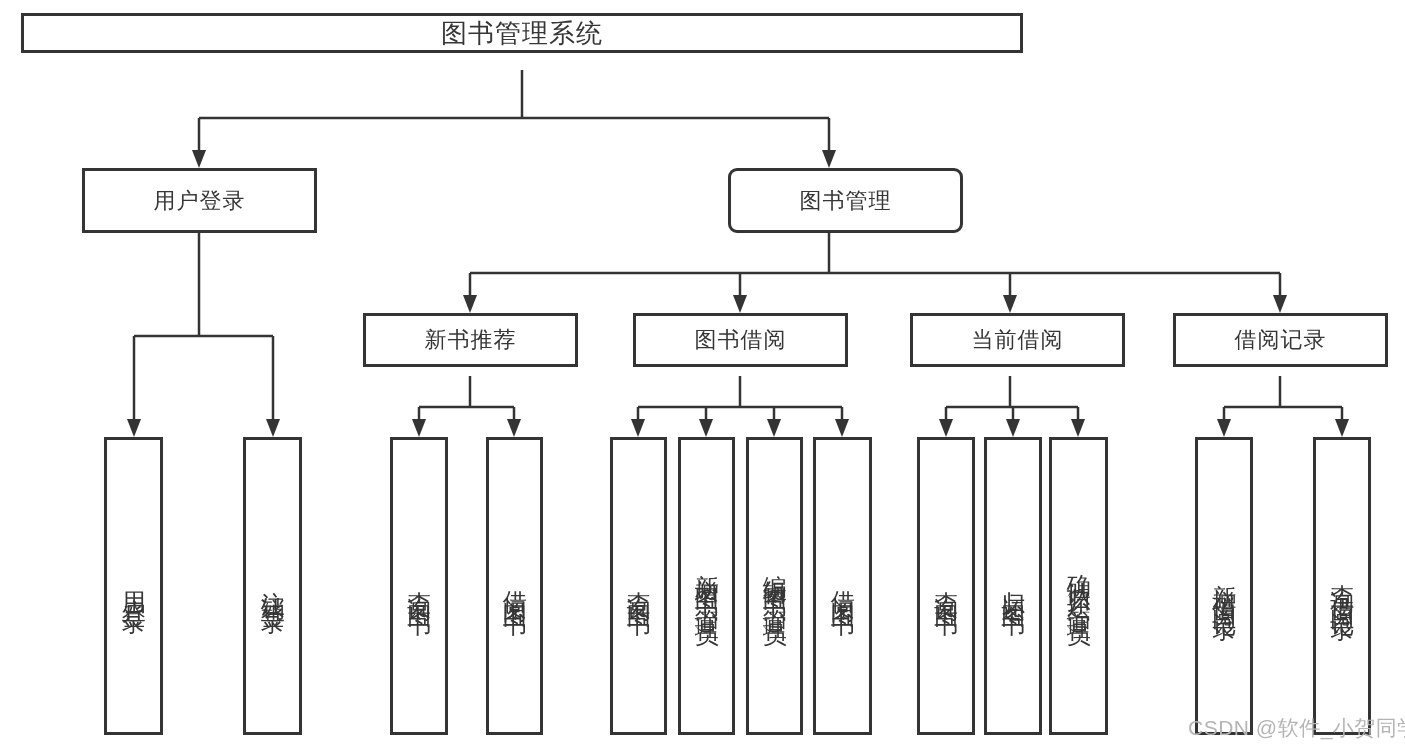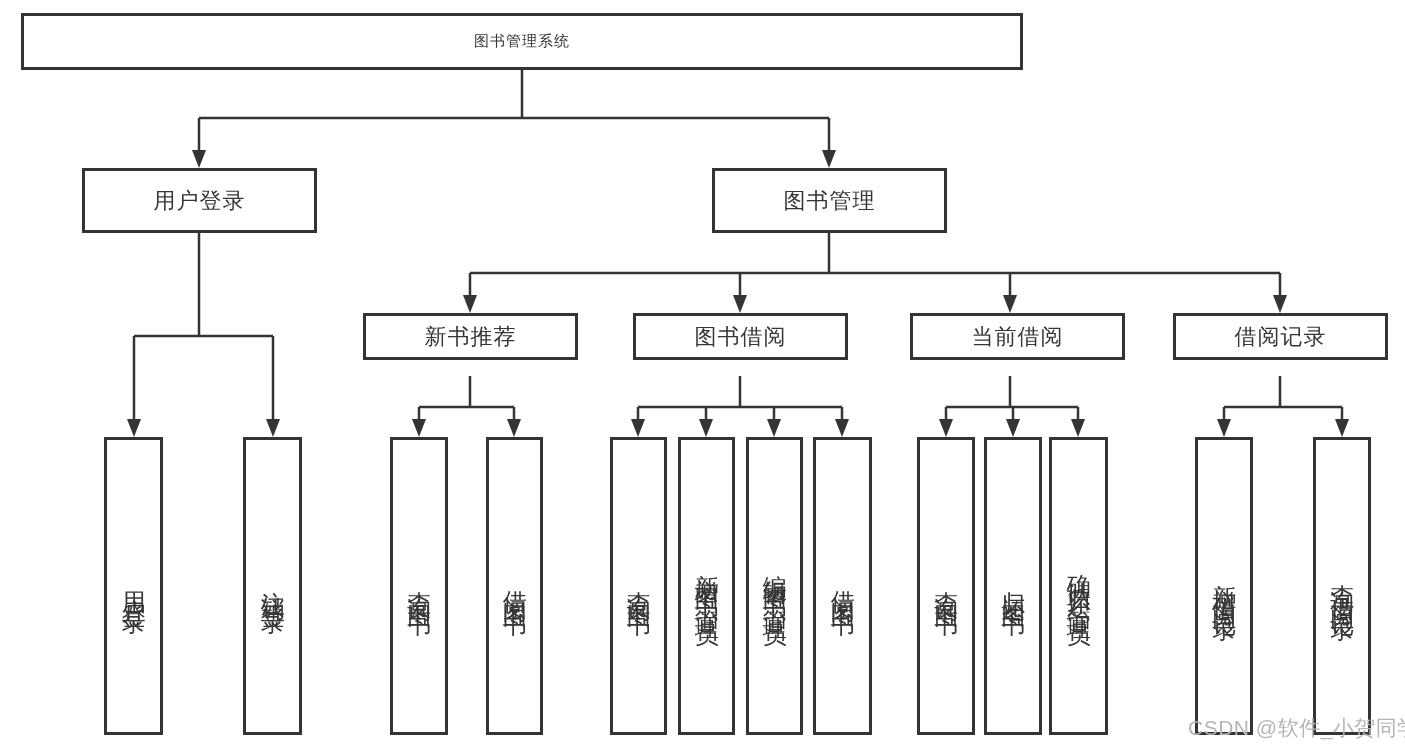--- a/index.html
+++ b/index.html
@@ -28,25 +28,25 @@
     display: flex;
     align-items: center;
     justify-content: center;
     color: #363636;
   }
   .hbox {
     font-size: 22px;
     letter-spacing: 1px;
   }
   .root {
-    left: 21px; top: 13px; width: 1002px; height: 57px;
-    font-size: 15px;
+    left: 21px; top: 13px; width: 1002px; height: 40px;
+    font-size: 26px;
   }
   .l2 { top: 168px; height: 65px; width: 235px; }
-  .l3 { top: 313px; height: 47px; width: 215px; }
+  .l3 { top: 313px; height: 54px; width: 215px; }
   .vbox {
     top: 437px;
     height: 298px;
   }
   .vlabel {
     writing-mode: vertical-rl;
     text-orientation: mixed;
     font-size: 24px;
     letter-spacing: 7px;
     line-height: 1.1;
@@ -101,21 +101,21 @@
     </g>
   </svg>
 
   <div class="box hbox root">
     <span>图书管理系统</span>
   </div>
 
   <div class="box hbox l2" style="left:82px;">
     <span>用户登录</span>
   </div>
-  <div class="box hbox l2" style="left:712px;">
+  <div class="box hbox l2" style="left:728px;border-radius:9px;">
     <span>图书管理</span>
   </div>
 
   <div class="box hbox l3" style="left:363px;">
     <span>新书推荐</span>
   </div>
   <div class="box hbox l3" style="left:633px;align-items:center;">
     <span>图书借阅</span>
   </div>
   <div class="box hbox l3" style="left:903px;margin-left:7px;">

